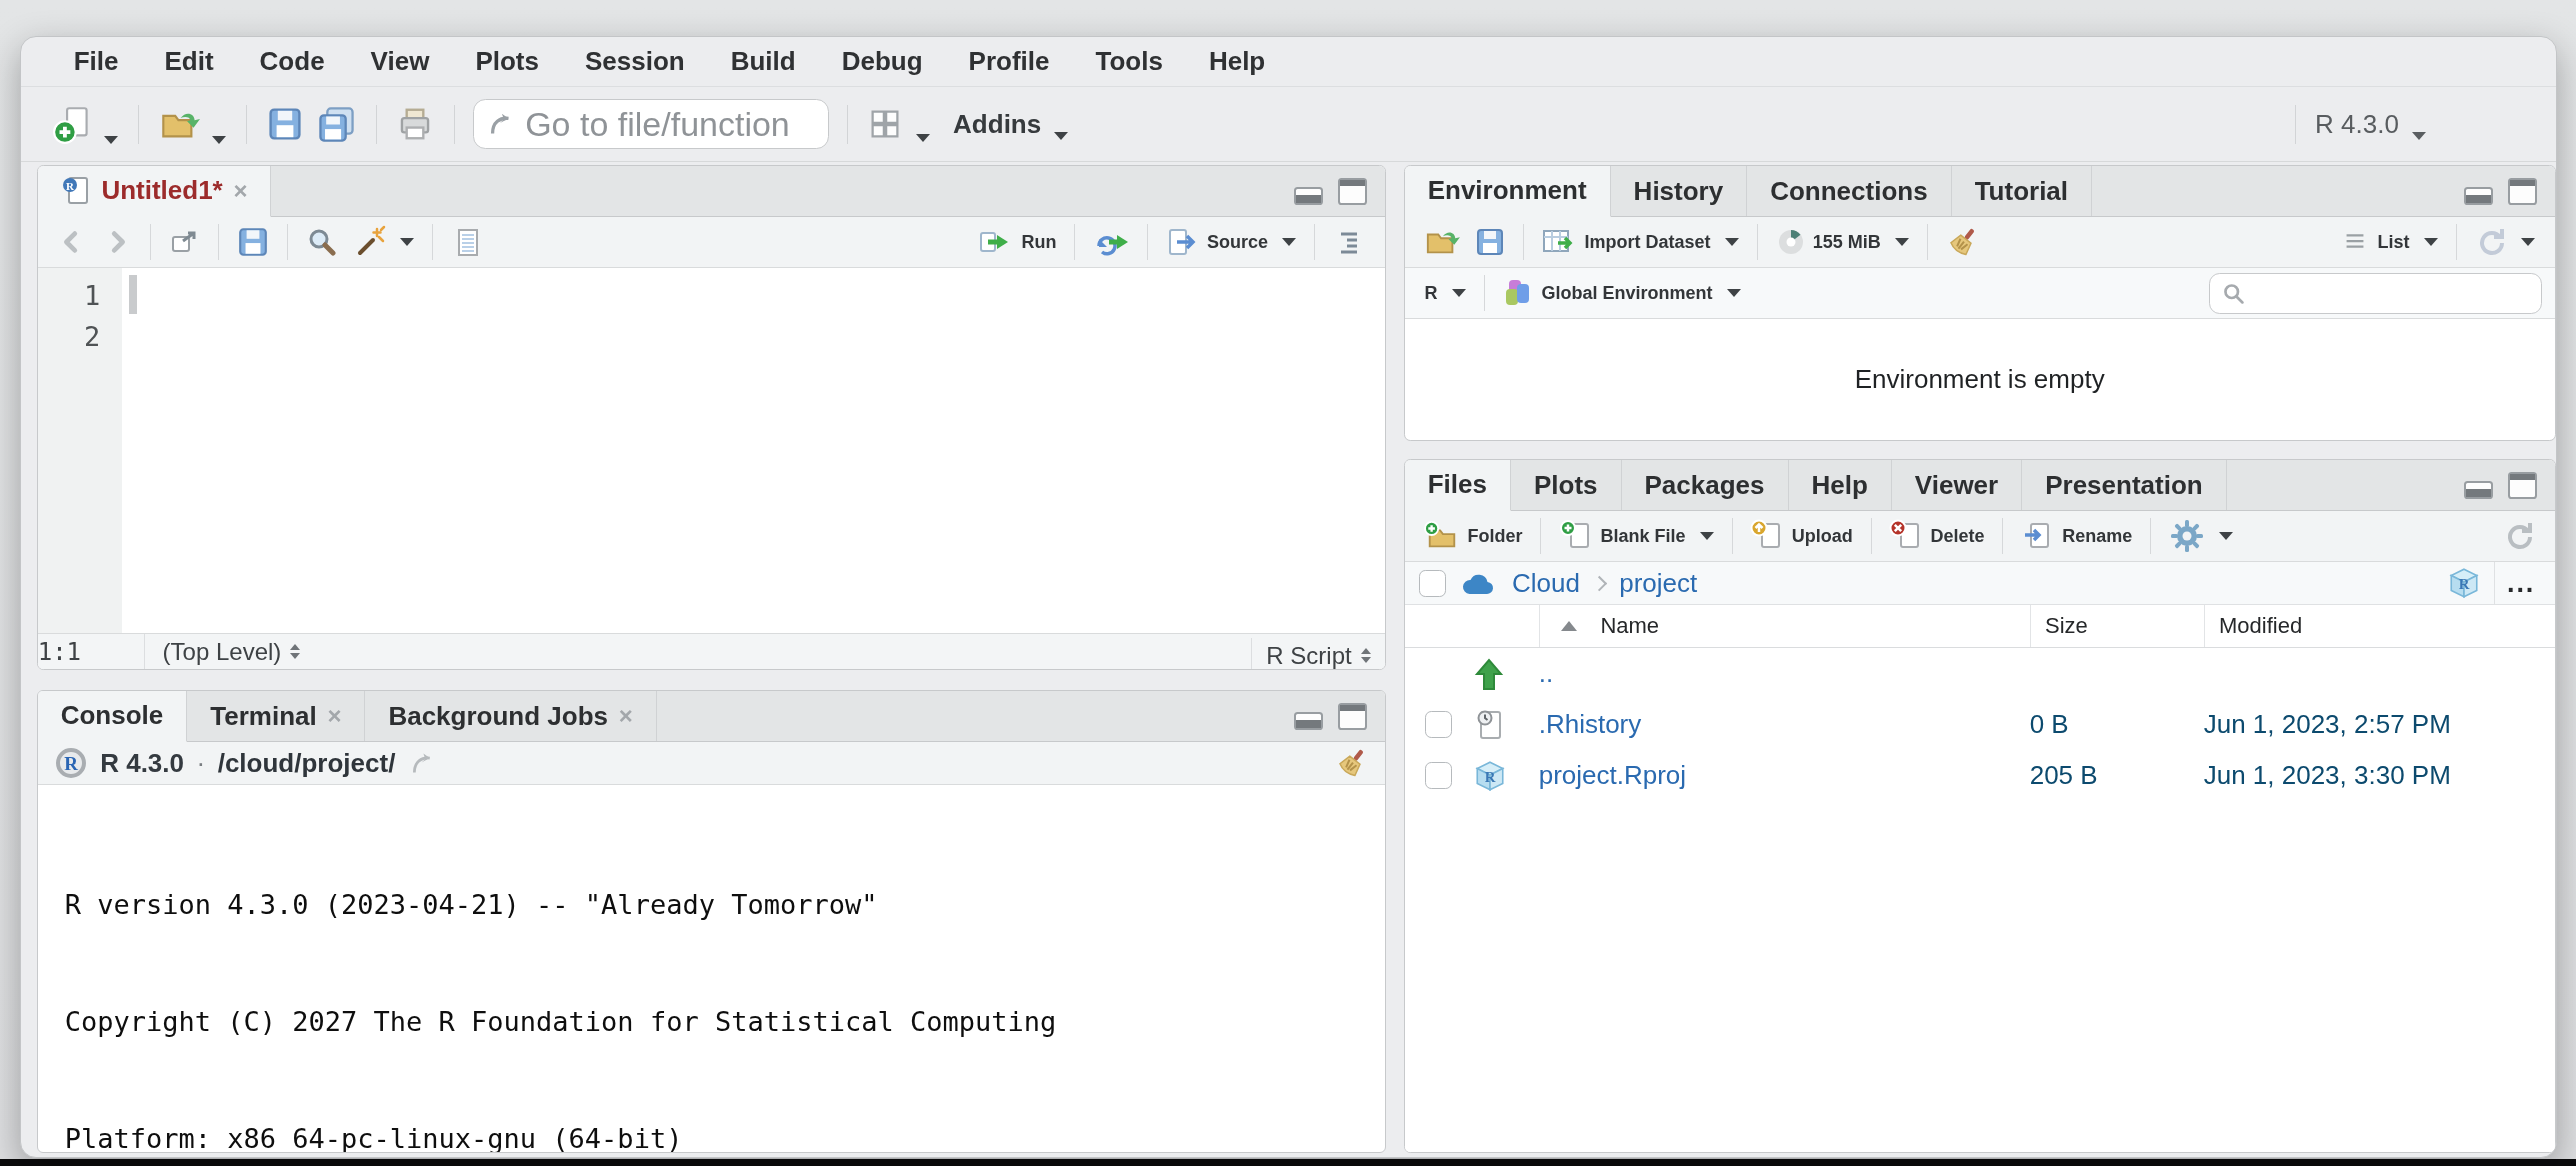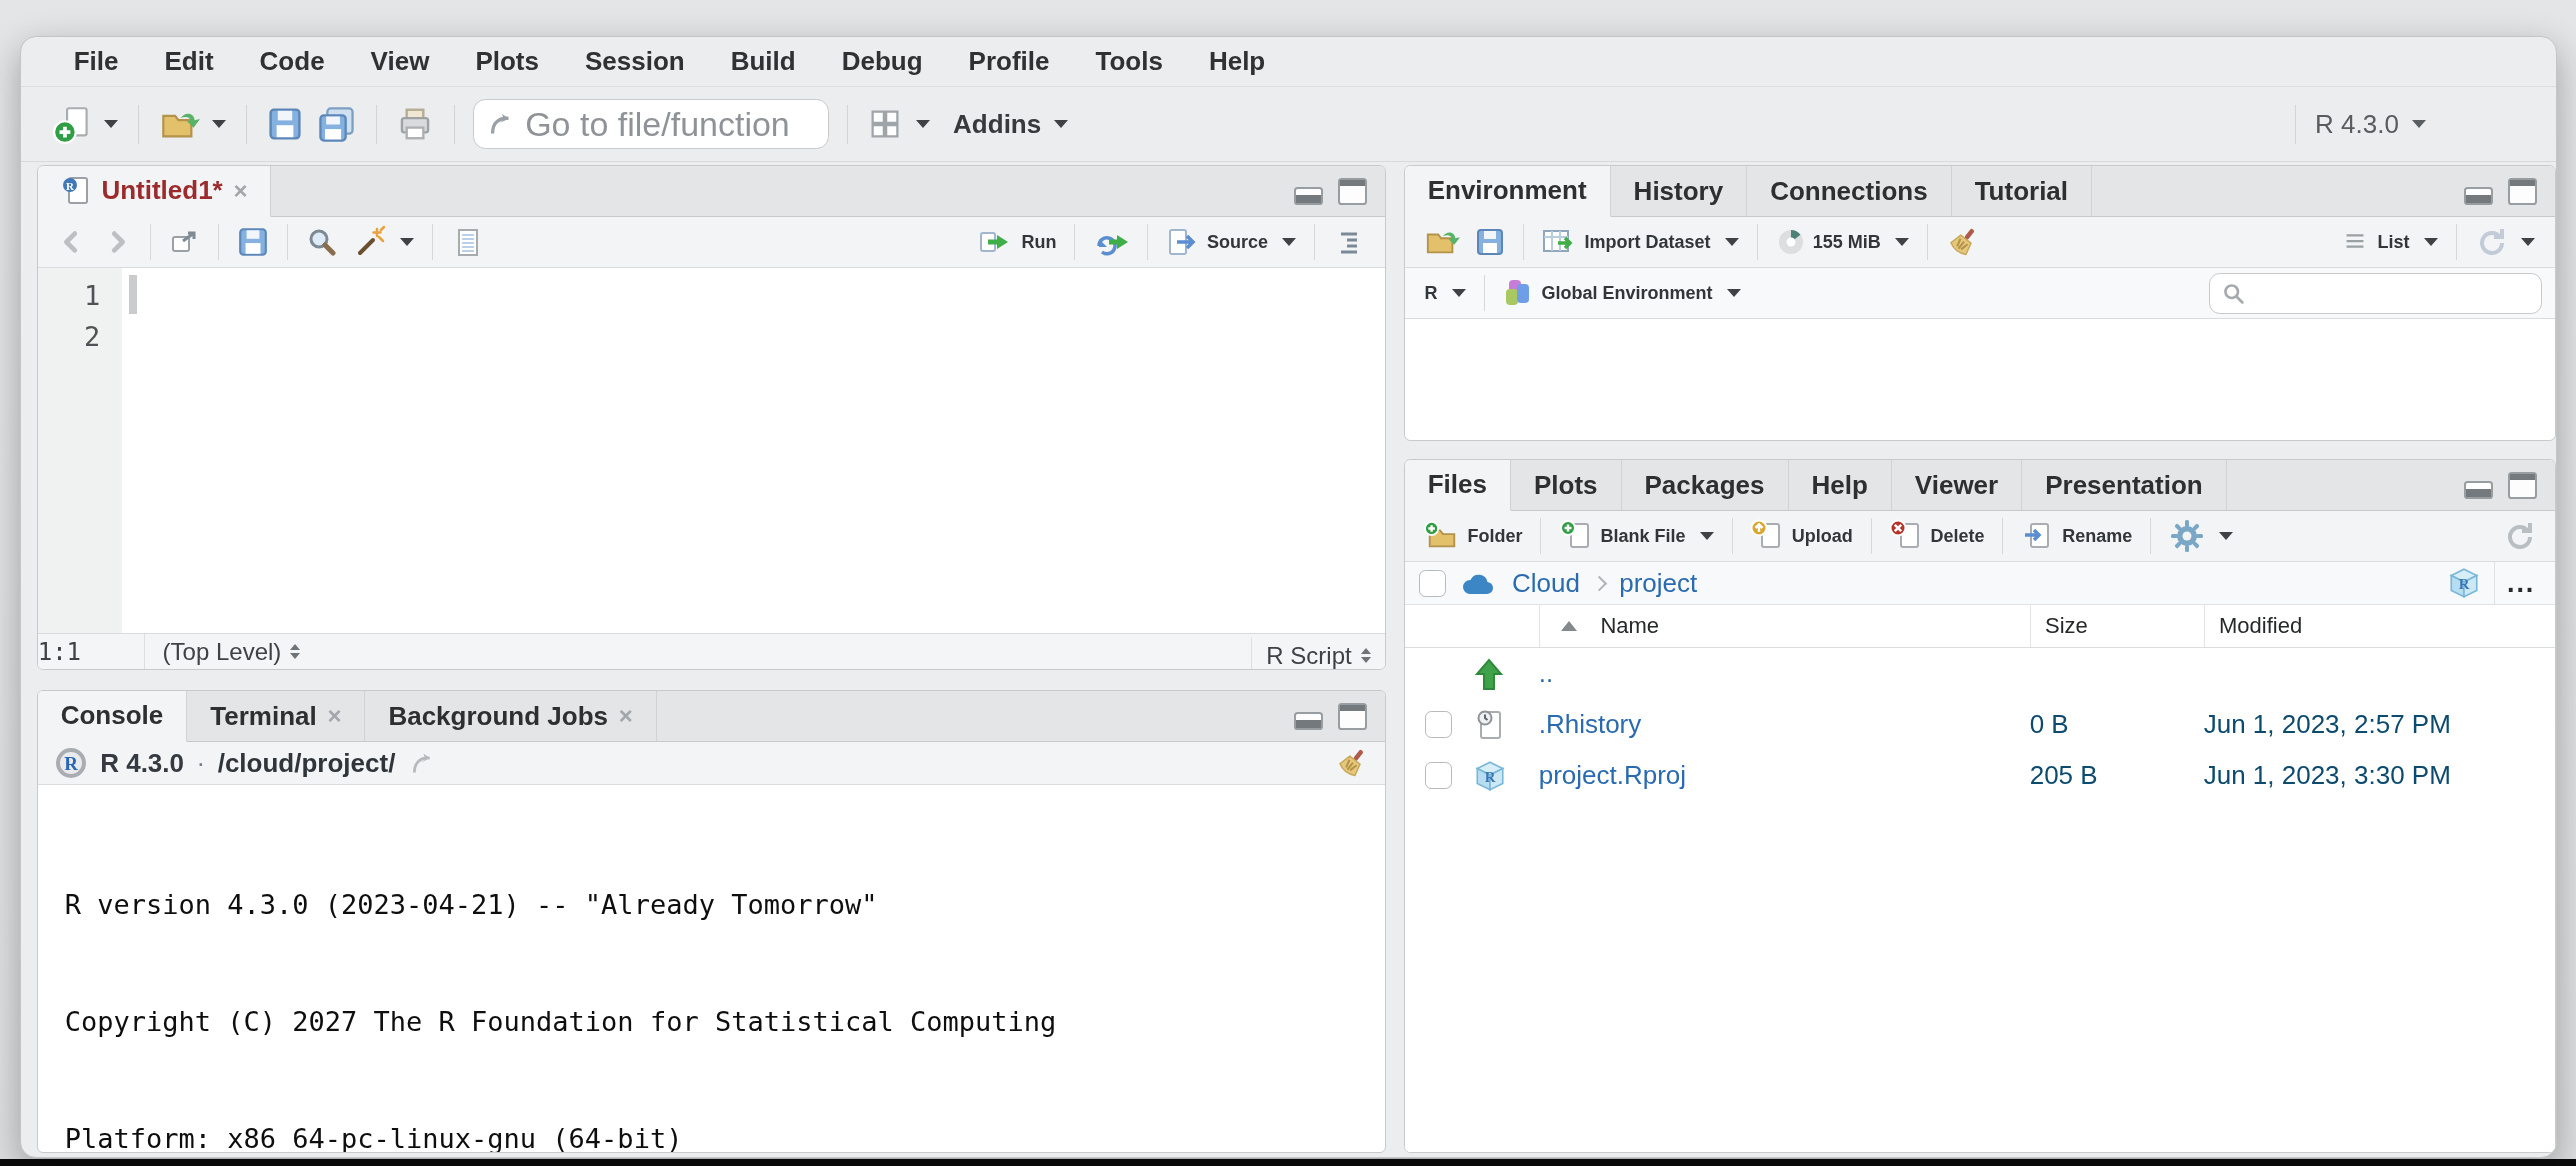--- a/index.html
+++ b/index.html
@@ -9,21 +9,21 @@
   .desktop { position:absolute; left:0; top:0; width:2576px; height:1159px;
              background:linear-gradient(180deg,#e3e5e6 0%,#dedfe1 100%); }
   .window { position:absolute; left:19.7px; top:36px; width:2537px; height:1122px;
             background:#ecedef; border:0.9px solid #c3c5c7; border-radius:16px;
             box-shadow:0 12.5px 36px rgba(0,0,0,.30); overflow:hidden; }
 
   
   .menubar { height:50px; display:flex; align-items:center; padding-left:30px; border-bottom:0.9px solid #dcdee0; }
   .menu-item { padding:0 23px; font-size:26px; font-weight:700; color:#2f3133; cursor:default; }
   .main-toolbar { height:75px; display:flex; align-items:center; padding:0 25px; border-bottom:0.9px solid #d7d9da; }
-  .tbtn { display:flex; align-items:center; gap:5.4px; padding:5.4px 7.2px; border-radius:7.2px; }
+  .tbtn { display:flex; align-items:flex-end; gap:5.4px; padding:5.4px 7.2px; border-radius:7.2px; }
   .tdiv { width:0.9px; height:39px; background:#d2d4d6; margin:0 12.5px; flex:none; }
   .caret { width:0; height:0; border-left:7.2px solid transparent; border-right:7.2px solid transparent;
            border-top:8px solid #3e4245; margin-left:7.2px; flex:none; }
   .caret.light { border-top-color:#5a5e61; }
   .goto-box { display:flex; align-items:center; width:356px; height:50px; background:#fff;
               border:0.9px solid #c7c9cb; border-radius:12.5px; margin:0 5.4px; padding:0 12.5px; gap:9px; }
   .goto-box input { border:none; outline:none; flex:1; font-size:34px; color:#333; background:transparent;
                     font-family:"Liberation Sans",sans-serif; }
   .goto-box input::placeholder { color:#8f9397; }
   .tool-label { font-size:26px; font-weight:700; color:#363a3d; }
@@ -542,20 +542,23 @@
         </div>
         <div class="search-box">
           <span class="icon">
             <svg width="25" height="25" viewBox="0 0 28 28">
                 <circle cx="12" cy="12" r="7" fill="none" stroke="#a6aaae" stroke-width="3"></circle>
                 <line x1="17" y1="17" x2="24" y2="24" stroke="#a6aaae" stroke-width="3" stroke-linecap="round"></line>
               </svg>
           </span>
           <input value="" style="">
         </div>
+      </div>
+      <div class="env-content">
+        <span>Environment is empty</span>
       </div>
     </div>
 
     <div class="pane" style="left:1383px; top:422px; width:1152px; height:694px;">
       <div class="tabbar">
         <div class="tab active">
           <span>Files</span>
         </div>
         <div class="tab">
           <span>Plots</span>

